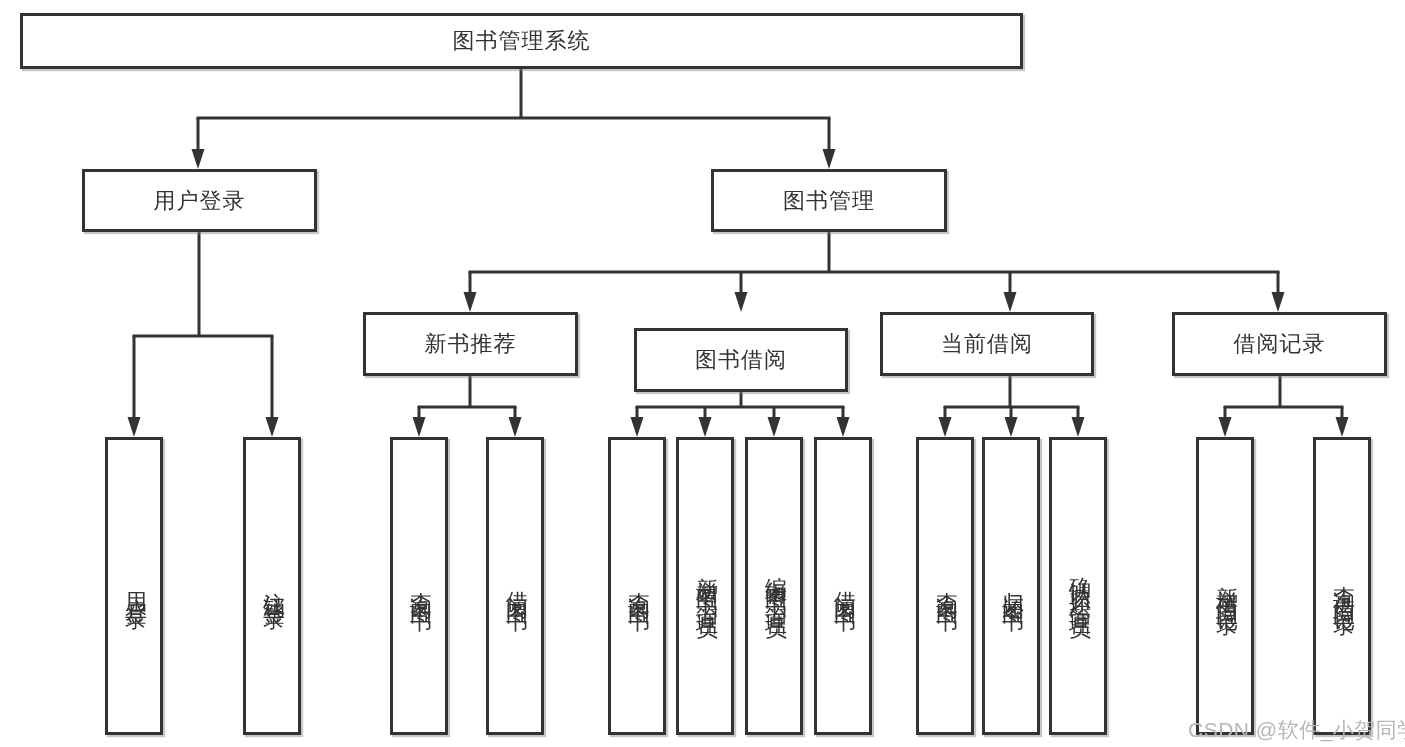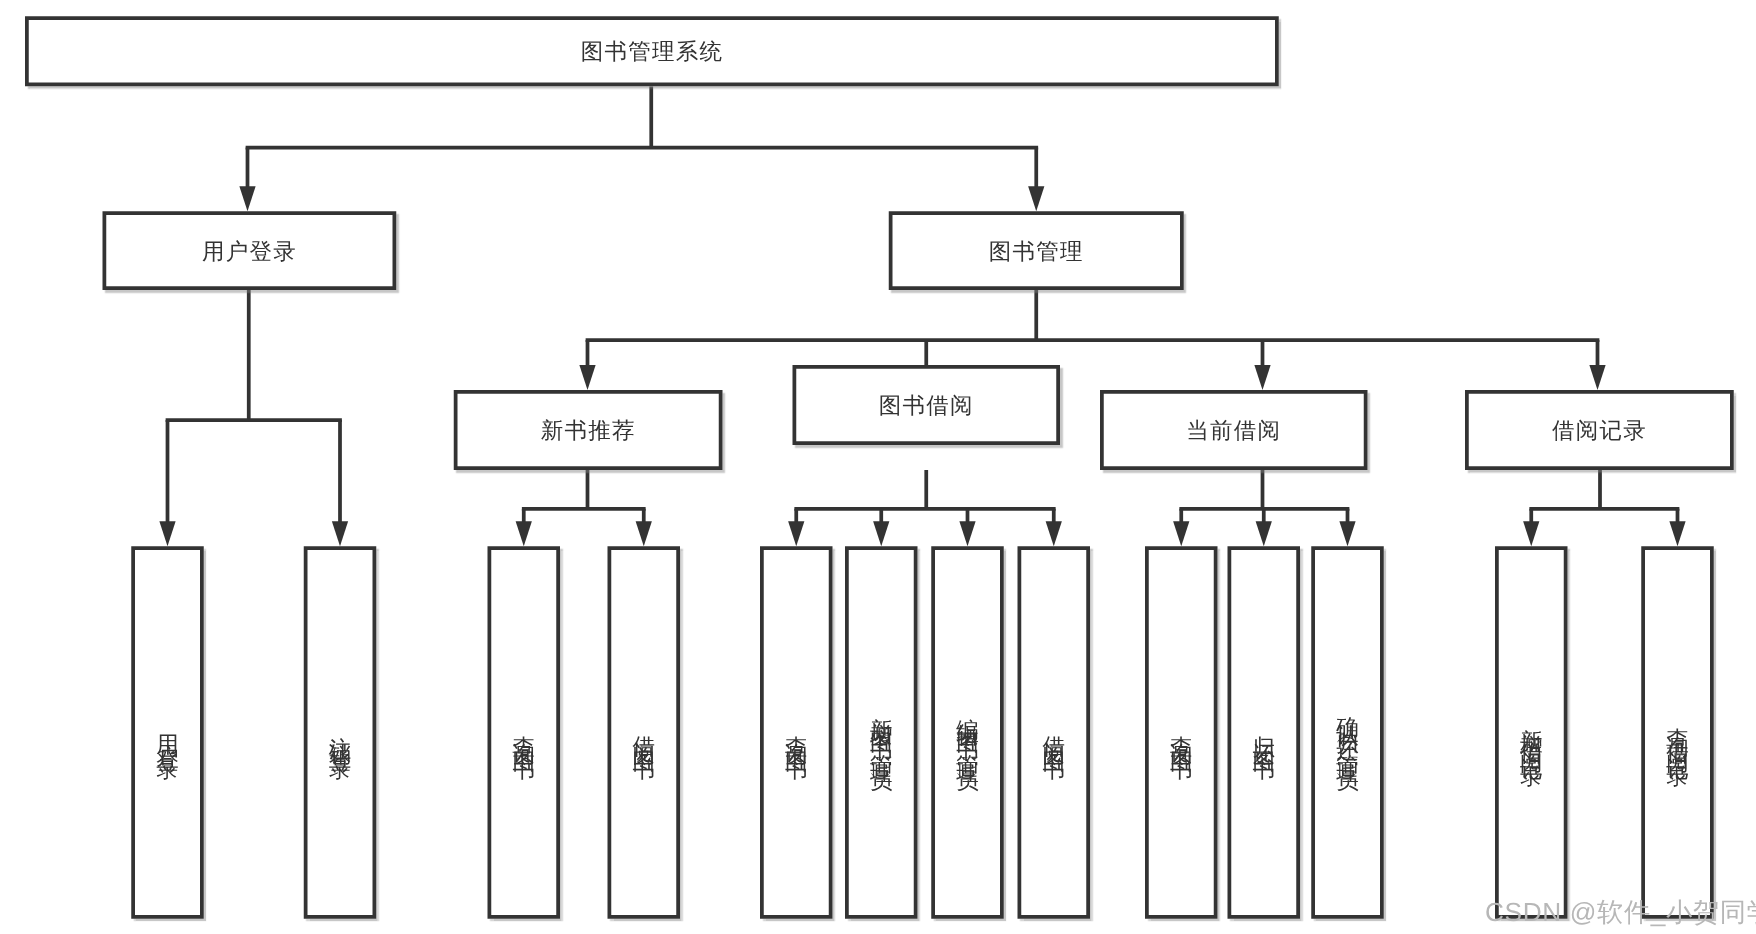--- a/index.html
+++ b/index.html
@@ -36,23 +36,24 @@
     background: #ffffff;
     border: 3px solid #333333;
     box-shadow: 2px 2px 1px rgba(130,130,130,0.45);
     display: flex;
     align-items: center;
     justify-content: center;
     z-index: 2;
     color: #333333;
   }
   .node .lbl {
-    font-size: 18px;
+    font-size: 22px;
     letter-spacing: 1px;
     white-space: nowrap;
+    font-family: Liberation Mono, monospace;
   }
   .node.v .lbl {
     writing-mode: vertical-rl;
     text-orientation: mixed;
     letter-spacing: 6px;
     line-height: 1;
   }
   .watermark {
     position: absolute;
     left: 1188px;
@@ -153,21 +154,21 @@
   <div class="node" style="left:82px;top:169px;width:235px;height:63px;">
     <span class="lbl">用户登录</span>
   </div>
   <div class="node" style="left:711px;top:169px;width:236px;height:63px;align-items:center;">
     <span class="lbl">图书管理</span>
   </div>
 
   <div class="node" style="left:363px;top:312px;width:215px;height:64px;text-align:right;">
     <span class="lbl">新书推荐</span>
   </div>
-  <div class="node" style="left:634px;top:292px;width:214px;height:64px;justify-content:center;">
+  <div class="node" style="left:634px;top:328px;width:214px;height:64px;justify-content:center;">
     <span class="lbl">图书借阅</span>
   </div>
   <div class="node" style="left:880px;top:312px;width:214px;height:64px;">
     <span class="lbl">当前借阅</span>
   </div>
   <div class="node" style="left:1172px;top:312px;width:215px;height:64px;">
     <span class="lbl">借阅记录</span>
   </div>
 
   <div class="node v" style="left:105px;top:437px;width:58px;height:298px;">

